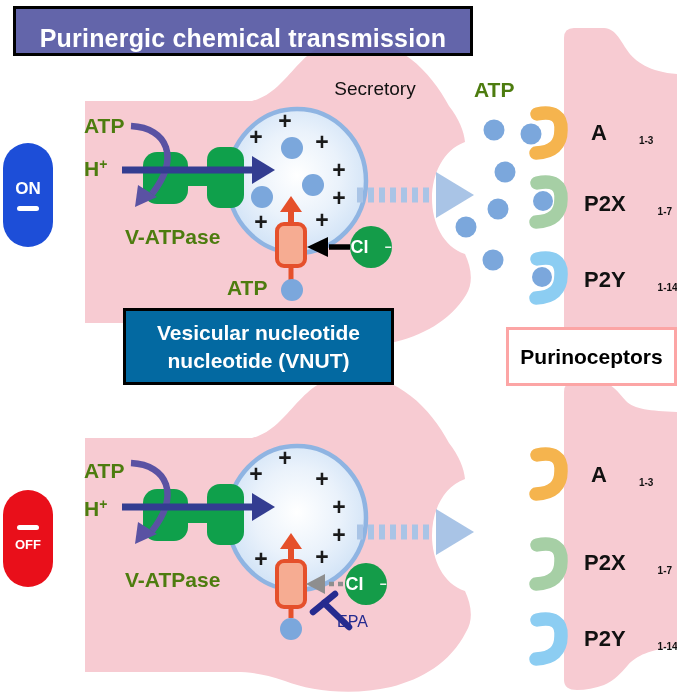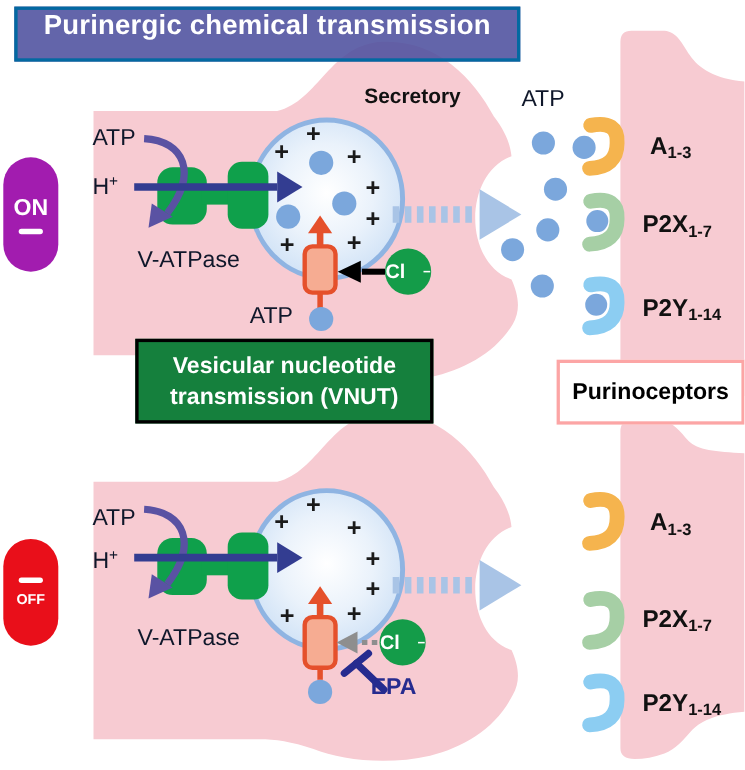--- a/index.html
+++ b/index.html
@@ -5,54 +5,54 @@
   html,body{margin:0;padding:0;background:#fff;}
   .stage{
     position:relative;width:677px;height:700px;background:#ffffff;
     font-family:"Liberation Sans",sans-serif;overflow:hidden;
   }
   .stage svg{position:absolute;left:0;top:0;}
   .overlay{position:absolute;white-space:nowrap;}
   
   .title-banner{
     left:13px;top:6px;width:454px;height:44px;box-sizing:content-box;
-    background:rgba(77,80,158,0.88);border:3px solid #0369a1;
-    display:flex;align-items:flex-start;justify-content:center;
+    background:rgba(77,80,158,0.88);border:3px solid #000000;
+    display:flex;align-items:flex-end;justify-content:center;
     color:#ffffff;font-weight:bold;font-size:25px;letter-spacing:0.2px;
   }
   .vnut-banner{
     left:123px;top:308px;width:265px;height:71px;
-    background:#15803d;border:3px solid #000000;
+    background:#0369a1;border:3px solid #000000;
     display:flex;flex-direction:column;align-items:center;justify-content:center;
     color:#ffffff;font-weight:bold;font-size:21px;line-height:28px;
   }
   .purino-box{
     left:506px;top:327px;width:165px;height:53px;
     background:#ffffff;border:3px solid #fca5a5;
     display:flex;align-items:center;justify-content:center;
     color:#000000;font-weight:bold;font-size:21px;
   }
   .badge{
     width:50px;display:flex;flex-direction:column;align-items:center;
     justify-content:center;gap:7px;border-radius:26px;color:#fff;font-weight:bold;
   }
   .badge .dash{width:22px;height:5px;border-radius:2.5px;background:#ffffff;}
-  .badge-on{left:3px;top:143px;height:104px;background:#a21caf;font-size:21px;}
+  .badge-on{left:3px;top:143px;height:104px;background:#1d4ed8;font-size:17px;}
   .badge-off{left:3px;top:490px;height:97px;background:#e90f1a;font-size:13px;}
   
-  .lbl{color:#0f172a;font-weight:normal;font-size:21px;}
+  .lbl{color:#4d7c0f;font-weight:bold;font-size:21px;}
   .lbl .sup{font-size:14px;vertical-align:7px;}
   .sec-label{left:322px;top:80px;width:106px;text-align:center;
-             font-size:19px;font-weight:bold;color:#111;line-height:18px;}
+             font-size:19px;font-weight:normal;color:#111;line-height:18px;}
   .cl-label{width:42px;height:30px;display:flex;align-items:center;justify-content:center;
             color:#ffffff;font-weight:bold;font-size:18px;gap:16px;}
   .cl-label .sup{font-size:12px;vertical-align:6px;}
   .recep-label{color:#111;font-weight:bold;font-size:22px;}
-  .recep-label .sub{font-size:15px;vertical-align:-4px;letter-spacing:0;}
-  .epa-label{color:#262b8f;font-weight:bold;font-size:21px;}
+  .recep-label .sub{font-size:10px;vertical-align:-4px;letter-spacing:0;margin-left:32px;}
+  .epa-label{color:#262b8f;font-weight:normal;font-size:16px;}
   
   text.plus{font-family:"Liberation Sans",sans-serif;font-size:23px;font-weight:600;
             fill:#1a1a1a;text-anchor:middle;dominant-baseline:central;}
 </style>
 </head>
 <body>
 
 <div class="stage">
 
 <svg width="677" height="700" viewBox="0 0 677 700">
@@ -232,21 +232,21 @@
 <div class="overlay cl-label" style="left:350px;top:232px;">
       <span>Cl</span>
       <span class="sup">−</span>
     </div>
 <div class="overlay recep-label" style="left:591px;top:120px;"><span>A</span><span class="sub">1-3</span></div>
 <div class="overlay recep-label" style="left:584px;top:191px;"><span>P2X</span><span class="sub">1-7</span></div>
 <div class="overlay recep-label" style="left:584px;top:267px;"><span>P2Y</span><span class="sub">1-14</span></div>
 
 <div class="overlay vnut-banner">
   <span>Vesicular nucleotide</span>
-  <span>transmission (VNUT)</span>
+  <span>nucleotide (VNUT)</span>
 </div>
 <div class="overlay purino-box">
   <span>Purinoceptors</span>
 </div>
 
 <div class="overlay lbl" style="left:84px;top:459px;"><span>ATP</span></div>
 <div class="overlay lbl" style="left:84px;top:496px;"><span>H</span><span class="sup">+</span></div>
 <div class="overlay lbl" style="left:125px;top:568px;"><span>V-ATPase</span></div>
 <div class="overlay cl-label" style="left:345px;top:569px;">
       <span>Cl</span>

